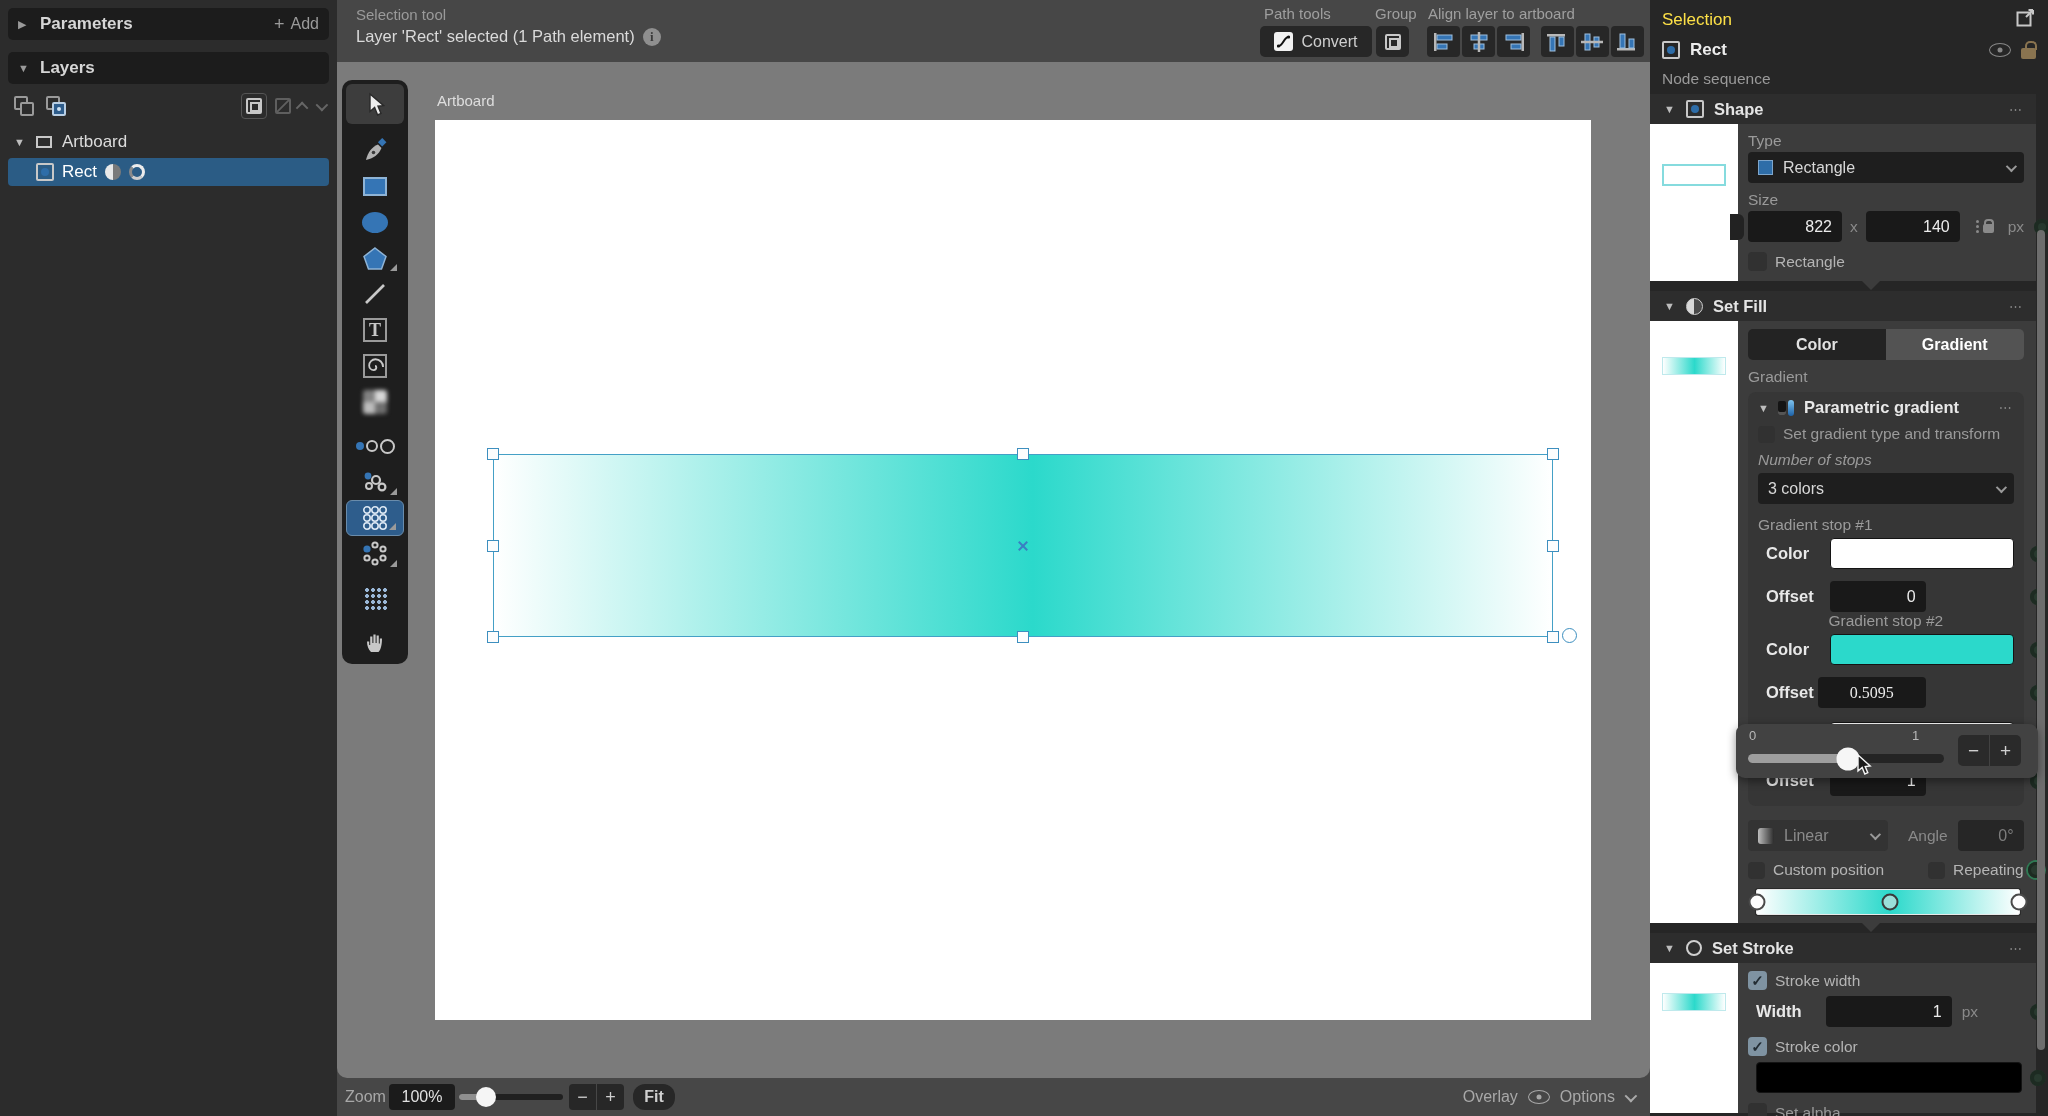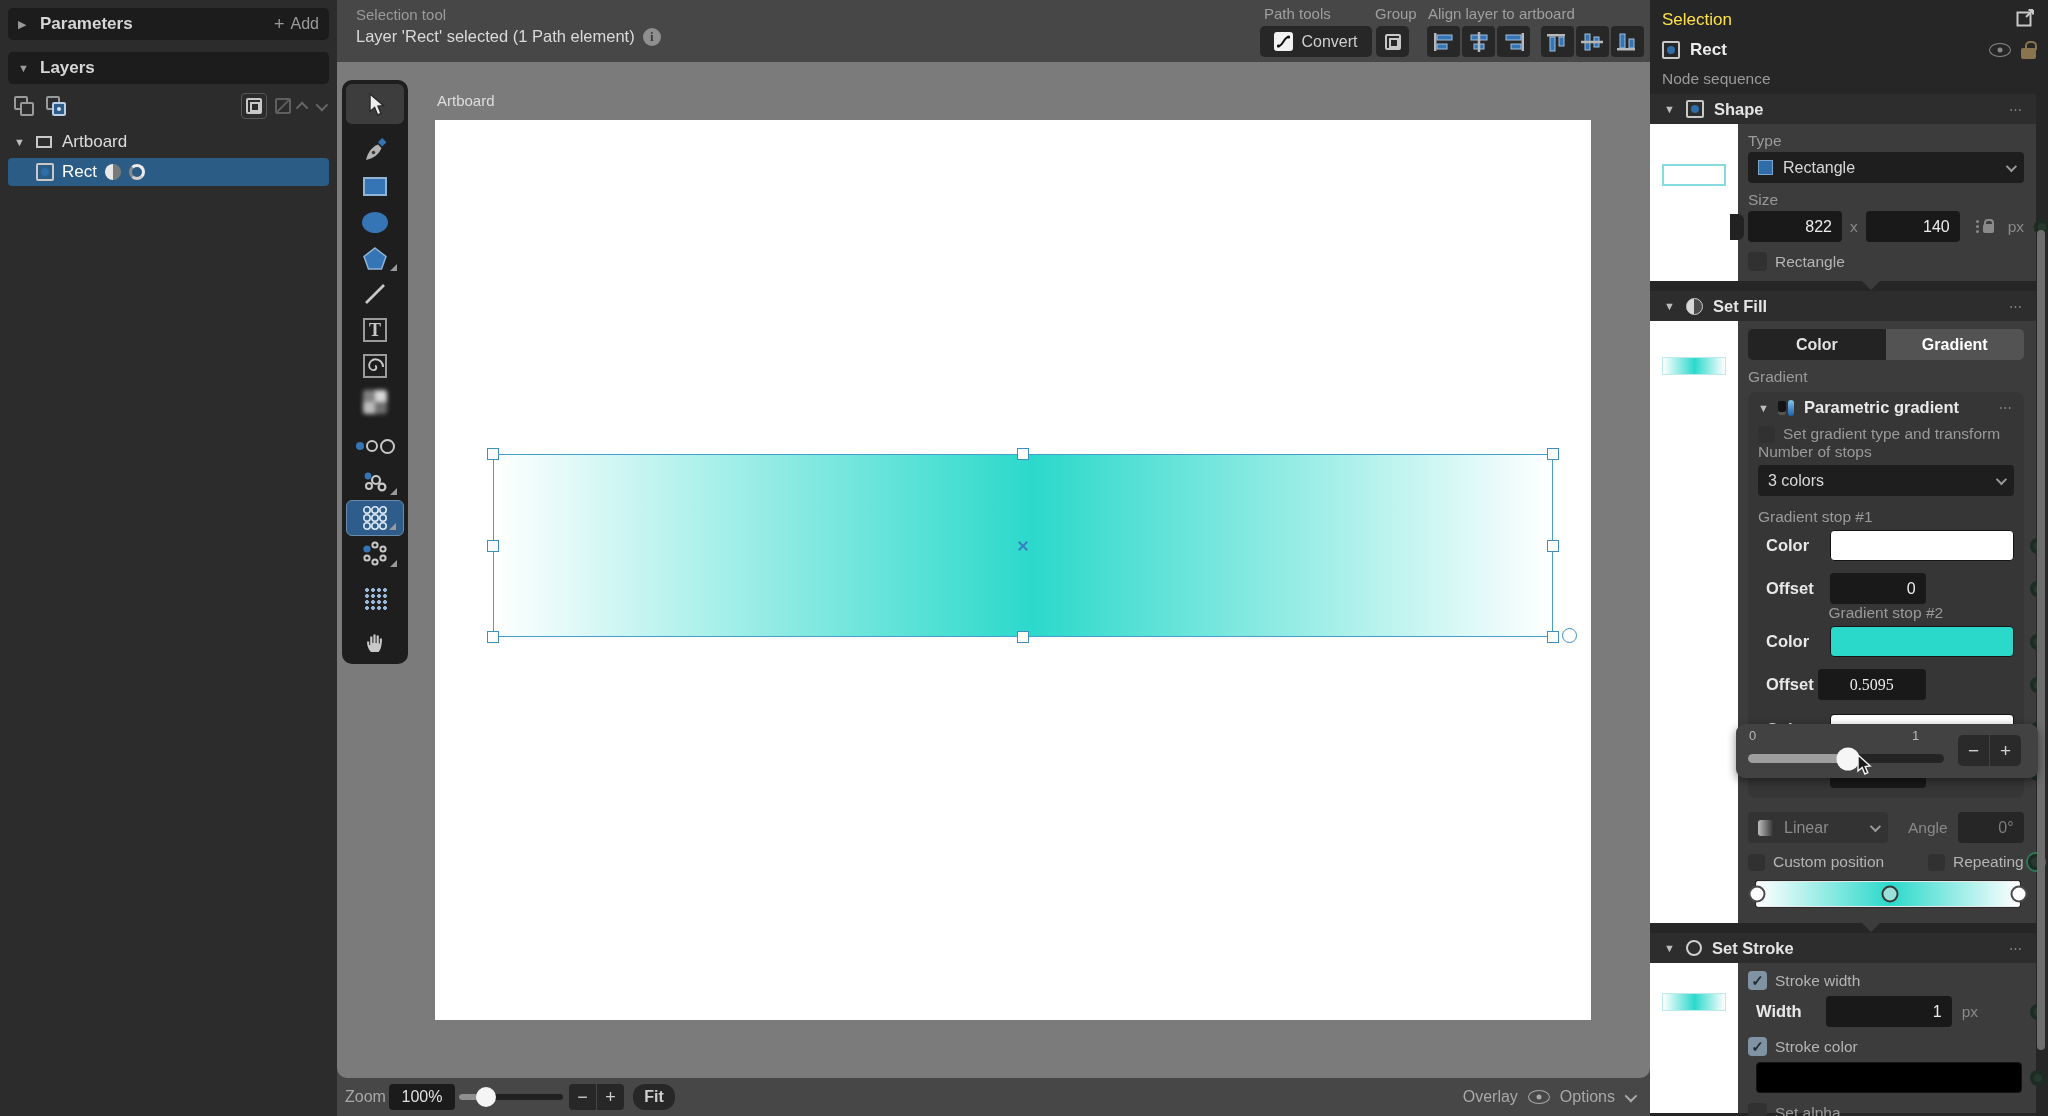--- a/index.html
+++ b/index.html
@@ -518,21 +518,21 @@
             <div class="row" style="gap:8px;">
               <span class="tri" style="color:#bdbdbd">▼</span>
               <span class="pg-icon"></span>
               <span class="label-strong">Parametric gradient</span>
               <span class="dots3">⋯</span>
             </div>
             <div class="row" style="margin-top:8px;">
               <span class="checkbox dim" style="width:17px;height:17px;"></span>
               <span class="chk-label" style="color:#9a9a9a;">Set gradient type and transform</span>
             </div>
-            <div class="dim-label" style="">Number of stops</div>
+            <div class="dim-label" style="margin-top:8px;font-style:italic;">Number of stops</div>
             <div class="dd" style="margin-top:4px;">
               <span>3 colors</span>
               <span class="chev"></span>
             </div>
 
             <div class="dim-label" style="margin-top:12px;">Gradient stop #1</div>
             <div class="row" style="margin-top:4px;">
               <span class="label-strong" style="margin-left:8px;">Color</span>
               <span class="spacer"></span>
               <span class="swatch" style="width:184px; background:#ffffff;"></span>

